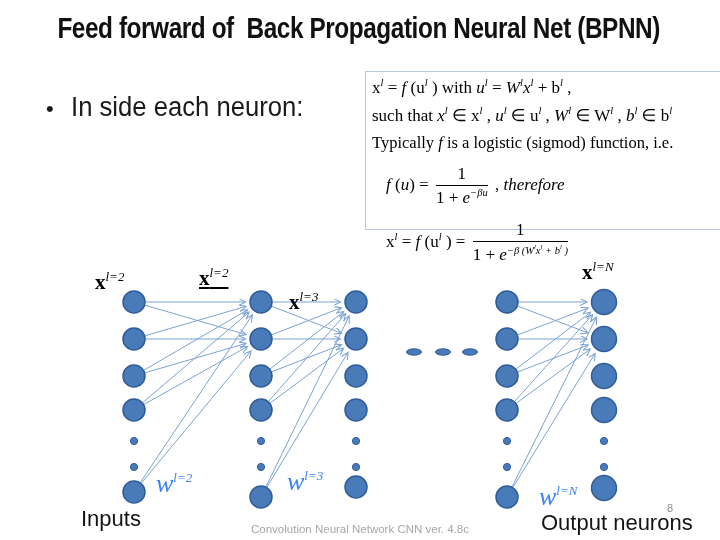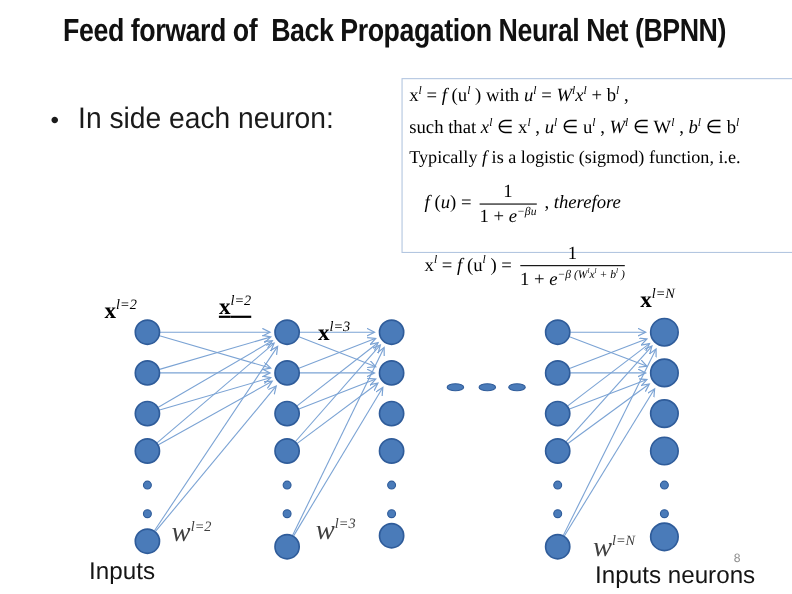--- a/index.html
+++ b/index.html
@@ -39,21 +39,21 @@
   .frac .den { display:block; padding-top:1px;text-align:right; }
   
   #net-svg { position:absolute; left:0; top:0; }
   
   .layer-label {
     position:absolute; font-family:"Liberation Serif", serif; color:#000;
     font-size:21px; font-weight:700; white-space:nowrap; line-height:1;
   }
   .layer-label sup, .weight-label sup { font-size:13px; font-style:italic; font-weight:400; }
   .weight-label {
-    position:absolute; font-family:"Liberation Serif", serif; color:#404040;
+    position:absolute; font-family:"Liberation Serif", serif; color:#3b82f6;
     font-size:26px; white-space:nowrap; line-height:1;
   }
   .weight-label .ll-base { font-style:italic; }
   .lx1 { left:95px;  top:270px; }
   .lx2 { left:199px; top:266px;text-decoration:underline; }
   .lx3 { left:289px; top:266px;margin-top:24px; }
   .lxN { left:582px; top:260px; }
   .lw2 { left:156px; top:471px; }
   .lw3 { left:287px; top:469px;text-align:right; }
   .lwN { left:539px; top:484px; }
@@ -166,17 +166,20 @@
   <div class="layer-label lx1"><span class="ll-base">x</span><sup>l=2</sup></div>
   <div class="layer-label lx2"><span class="ll-base">x</span><sup>l=2</sup></div>
   <div class="layer-label lx3"><span class="ll-base">x</span><sup>l=3</sup></div>
   <div class="layer-label lxN"><span class="ll-base">x</span><sup>l=N</sup></div>
 
   <div class="weight-label lw2"><span class="ll-base">w</span><sup>l=2</sup></div>
   <div class="weight-label lw3"><span class="ll-base">w</span><sup>l=3</sup></div>
   <div class="weight-label lwN"><span class="ll-base">w</span><sup>l=N</sup></div>
 
   <div class="cap cap-inputs">Inputs</div>
-  <div class="cap cap-outputs">Inputs neurons</div>
+  <div class="cap cap-outputs">Output neurons</div>
 
+  <div class="footer-wrap">
+    <span class="footer">Convolution Neural Network CNN ver. 4.8c</span>
+  </div>
   <div class="page-num">8</div>
 
 </div>
 
 </body></html>

